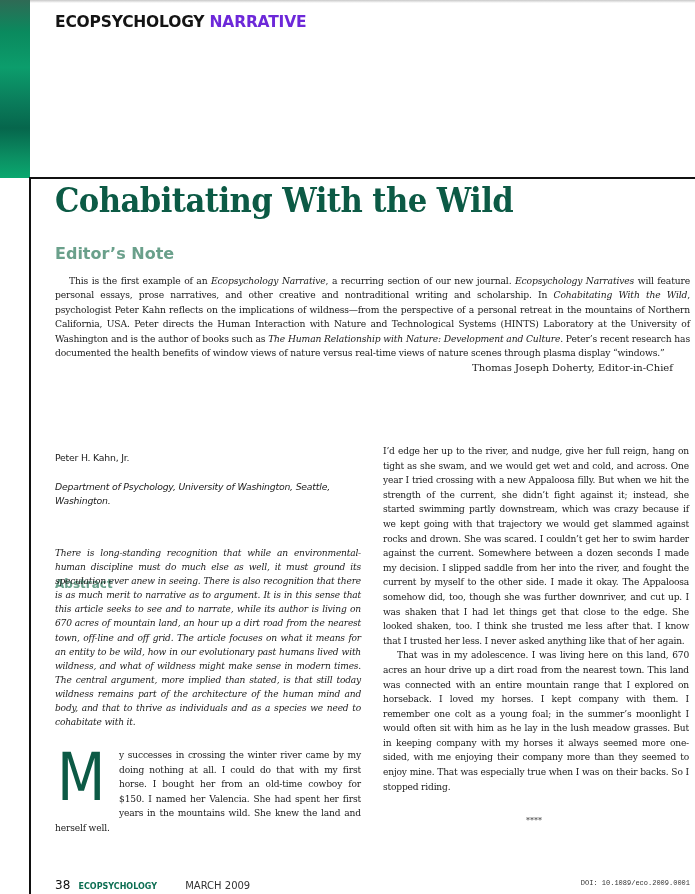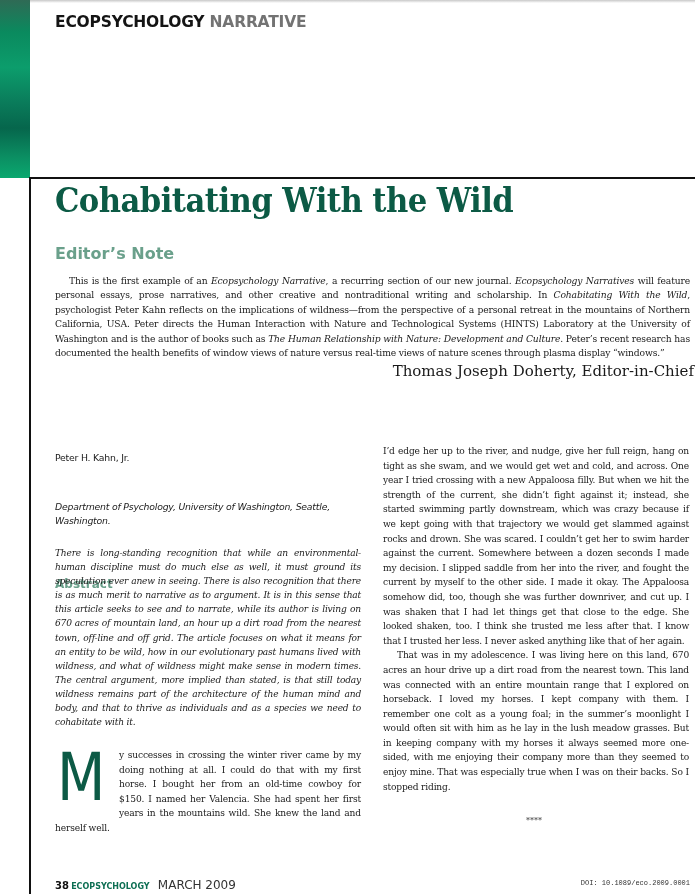--- a/index.html
+++ b/index.html
@@ -12,50 +12,50 @@
     background: linear-gradient(180deg, #2f6a55 0%, #0a8a5e 18%, #0c9d6c 38%, #0a7b5a 58%, #06664c 72%, #0b8e62 88%, #0aa86f 100%);
   }
   .top-rule { position: absolute; left: 29px; top: 177px; width: 666px; height: 1.5px; background: #111; }
   .left-rule { position: absolute; left: 29px; top: 177px; width: 1.5px; height: 717px; background: #111; }
 
   .section-label {
     position: absolute; left: 55px; top: 13px;
     font-family: "DejaVu Sans", sans-serif; font-weight: bold; font-size: 15.5px; letter-spacing: -0.2px;
   }
   .section-label .k1 { color: #141414; }
-  .section-label .k2 { color: #737373; }
+  .section-label .k2 { color: #6d28d9; }
 
   .title {
     position: absolute; left: 55px; top: 181px;
     font-family: "DejaVu Serif", serif; font-size: 33px; color: #0c5a45; letter-spacing: -0.6px;
     transform: scaleX(0.93); transform-origin: left top; white-space: nowrap;
   }
 
   .ed-head {
     position: absolute; left: 55px; top: 244px;
     font-family: "DejaVu Sans", sans-serif; font-weight: bold; font-size: 16px; color: #6aa08b;
   }
   .ed-body {
     position: absolute; left: 55px; top: 262px; width: 635px;
     font-size: 9.2px; line-height: 14.4px; text-align: justify; text-indent: 14px;
     letter-spacing: -0.15px;
     margin-top: 12px;
   }
   .ed-sign {
-    position: absolute; right: 1px; top: 362px;
-    font-size: 15px;
+    position: absolute; right: 22px; top: 362px;
+    font-size: 10px;
   }
 
   .author {
     position: absolute; left: 55px; top: 452px;
     font-family: "DejaVu Sans", sans-serif; font-size: 9.3px; letter-spacing: -0.2px;
   }
   .affil {
     position: absolute; left: 55px; top: 480px; width: 300px;
-    font-family: "DejaVu Sans", sans-serif; font-style: italic; font-size: 9.3px; line-height: 14px; letter-spacing: -0.2px; margin-top: 20px;
+    font-family: "DejaVu Sans", sans-serif; font-style: italic; font-size: 9.3px; line-height: 14px; letter-spacing: -0.2px;
   }
   .abs-head {
     position: absolute; left: 55px; top: 529px;
     font-family: "DejaVu Sans", sans-serif; font-weight: bold; font-size: 12px; color: #6aa08b; margin-top: 48px;
   }
   .abs-body {
     position: absolute; left: 55px; top: 546px; width: 306px;
     font-style: italic; font-size: 9.1px; line-height: 14.1px; text-align: justify; letter-spacing: -0.2px;
   }
 
@@ -72,23 +72,23 @@
     position: absolute; left: 383px; top: 444px; width: 306px;
     font-size: 9.1px; line-height: 14.6px; text-align: justify; letter-spacing: -0.18px;
   }
   .col2 p + p { text-indent: 14px; }
   .stars { position: absolute; left: 526px; top: 816px; font-size: 8px; letter-spacing: 0; }
 
   .footer-left {
     position: absolute; left: 55px; top: 878px; white-space: nowrap;
     font-family: "DejaVu Sans", sans-serif; font-size: 7px;
   }
-  .footer-left .pg { font-weight: bold; font-size: 10px; color: #111; }
+  .footer-left .pg { font-weight: normal; font-size: 12px; color: #111; margin-right: 6px; }
   .footer-left .jn { font-weight: bold; font-size: 8px; color: #0c6e52; margin-right: 6px; }
-  .footer-left .dt { color: #333; font-size: 12px; }
+  .footer-left .dt { color: #333; font-size: 10px; margin-left: 20px; }
   .footer-right {
     position: absolute; right: 5px; top: 879px;
     font-family: Liberation Mono, monospace; font-size: 7px; color: #333;
   }
 </style>
 </head>
 <body>
 
 <div class="top-shadow"></div>
 <div class="green-stripe"></div>

